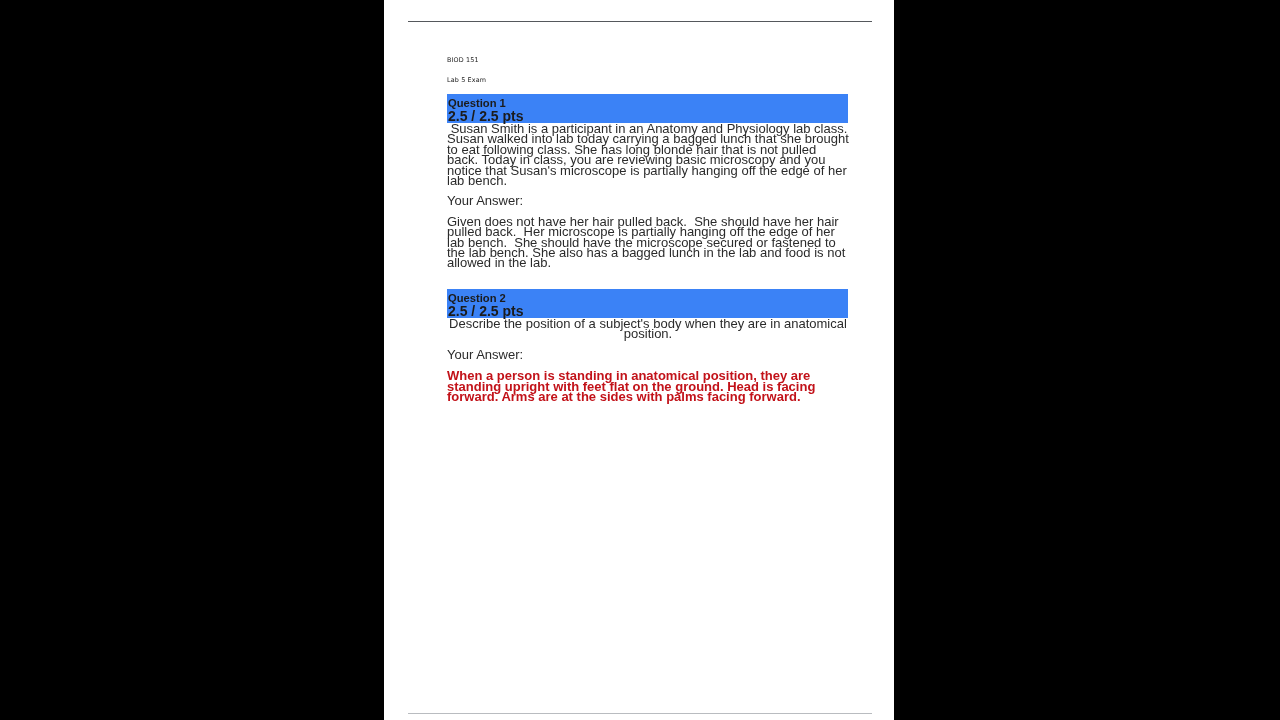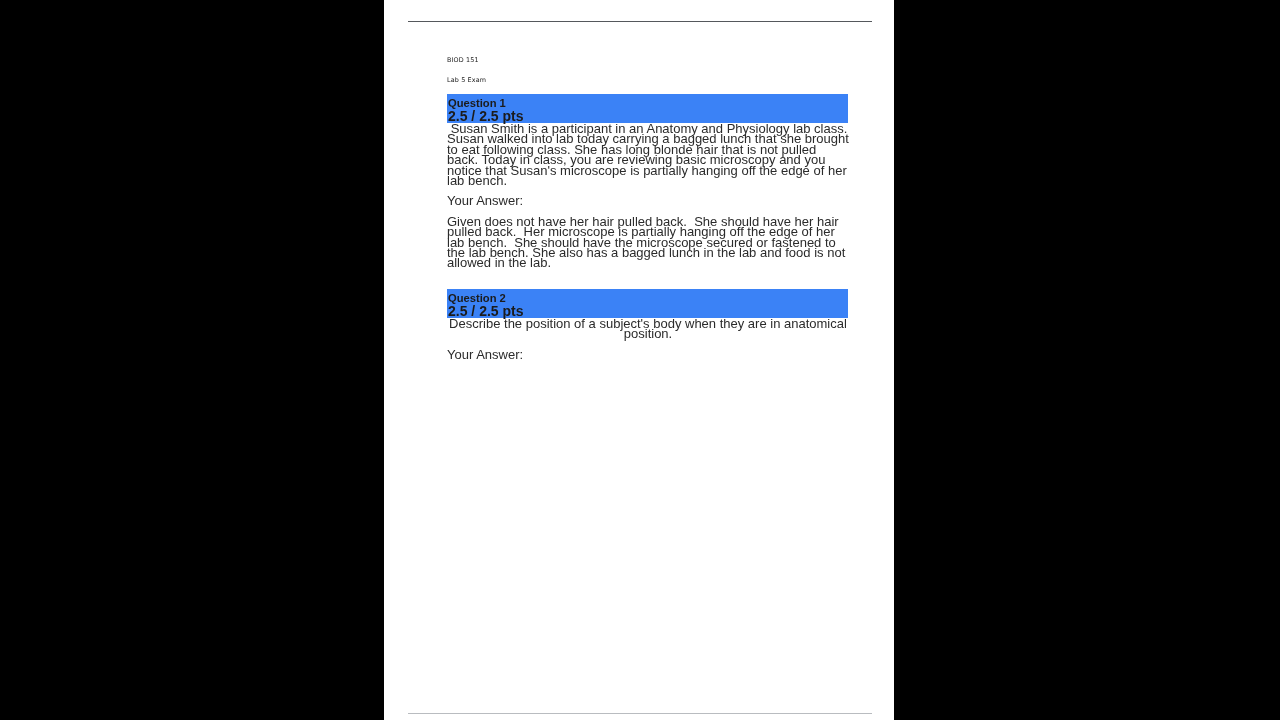--- a/index.html
+++ b/index.html
@@ -165,19 +165,20 @@
         <div class="question-head-band">
           <p class="question-title">Question 2</p>
           <p class="question-points">2.5 / 2.5 pts</p>
         </div>
 
         <p class="body-text prompt-single">Describe the position of a subject's body when they are in anatomical position.</p>
 
         <p class="body-text answer-label">Your Answer:</p>
 
 
+        <p class="body-text feedback-text">When a person is standing in anatomical position, they are standing upright with feet flat on the ground. Head is facing forward. Arms are at the sides with palms facing forward.</p>
       </div>
 
     </div>
 
     <div class="page-rule-bottom"></div>
   </div>
 </div>
 
 </body></html>

